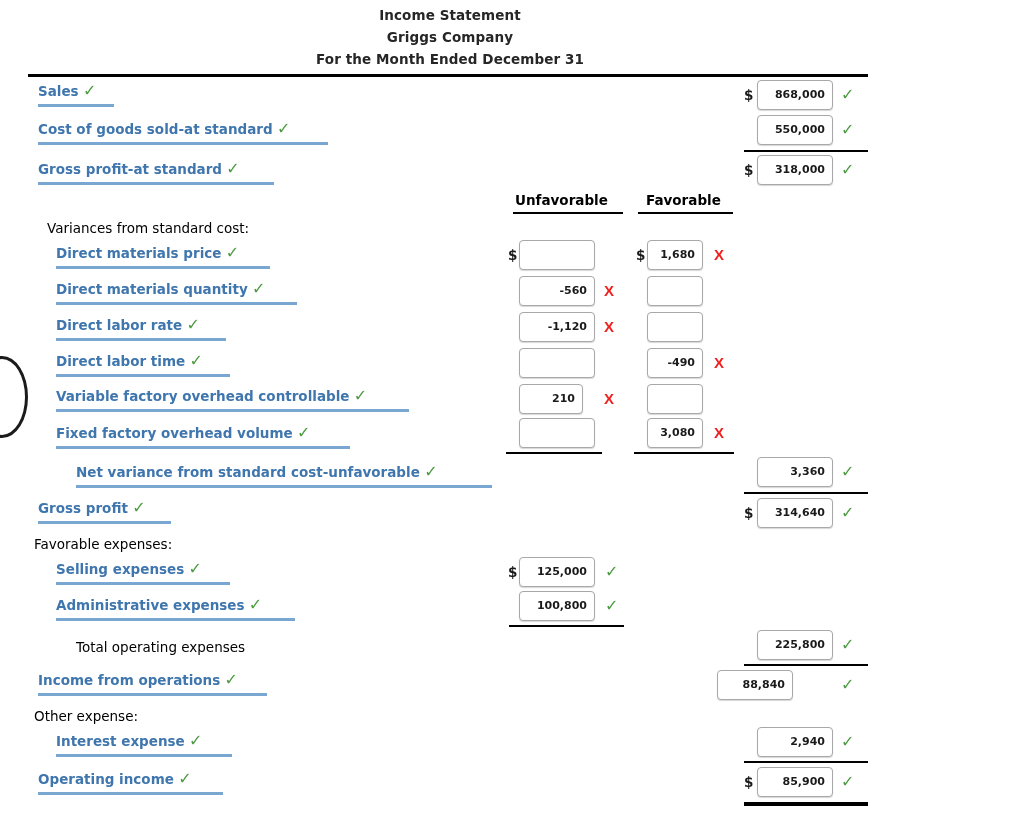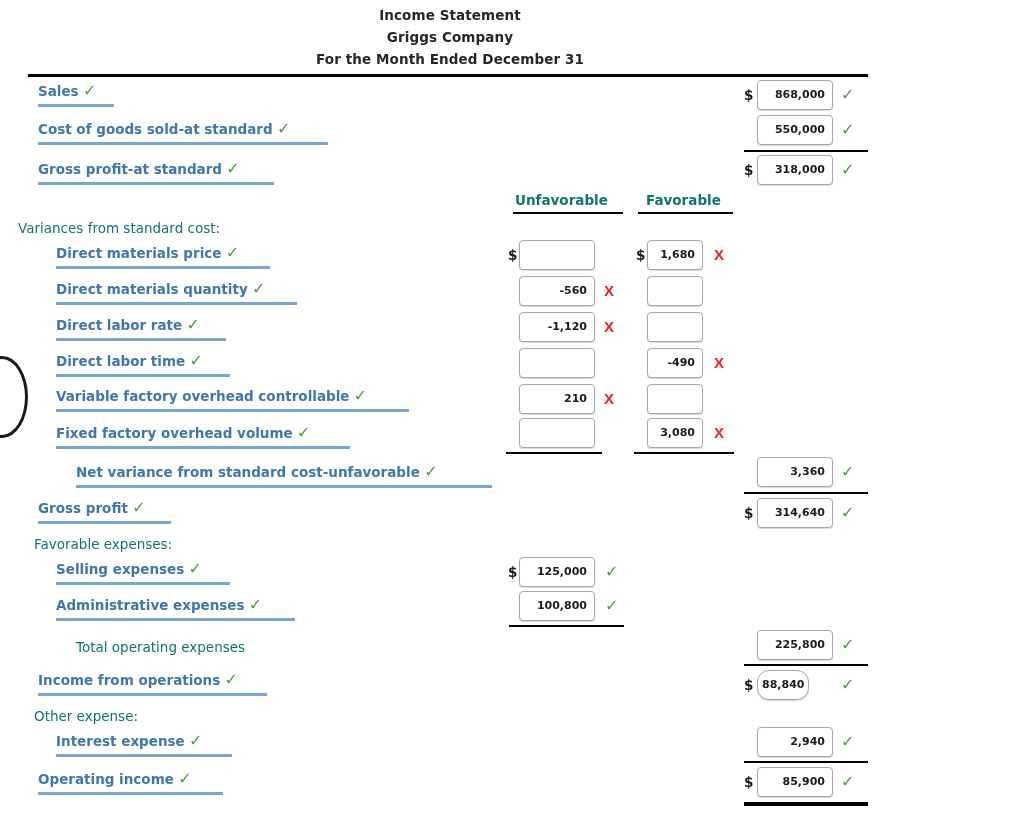--- a/index.html
+++ b/index.html
@@ -19,21 +19,21 @@
   .titles div{font-weight:bold;font-size:13.5px;line-height:22px;letter-spacing:.1px;color:#262626;}
 
   
   .rule{position:absolute;background:#000;height:3px;}
   .rule.thin{height:2px;}
 
   
   .lbl{position:absolute;white-space:nowrap;line-height:18px;}
   .lbl .txt{font-size:13.5px;}
   .blue .txt{color:#3f76ad;font-weight:bold;}
-  .plain .txt{color:#0f766e;font-weight:normal;}
+  .plain .txt{color:#000000;font-weight:normal;}
   .blue .uline{
     position:absolute;left:0;bottom:-7px;height:3px;background:#7aa6d2;
   }
 
   
   .mk{font-weight:bold;display:inline-block;}
   .ok{color:#4a9a3f;font-size:16px;}
   .no{color:#ee2020;font-size:15px;font-family:"Liberation Sans",sans-serif;}
 
   
@@ -111,21 +111,21 @@
   <div class="lbl plain" style="left:515px;top:191px;">
     <span class="txt" style="font-weight:bold;">Unfavorable</span>
   </div>
   <div class="rule thin" style="left:513px;top:212px;width:110px;"></div>
 
   <div class="lbl plain" style="left:646px;top:191px;">
     <span class="txt" style="font-weight:bold;">Favorable</span>
   </div>
   <div class="rule thin" style="left:638px;top:212px;width:95px;"></div>
 
-  <div class="lbl plain" style="left:18px;top:219px;text-align:center;">
+  <div class="lbl plain" style="left:47px;top:219px;text-align:center;">
     <span class="txt">Variances from standard cost:</span>
   </div>
 
   <div class="lbl blue" style="left:56px;top:244px;">
     <span class="txt">Direct materials price</span>
     <span class="mk ok">✓</span>
     <span class="uline" style="width:214px;"></span>
   </div>
   <div class="dollar" style="left:508px;top:240px;">$</div>
   <div class="box" style="left:519px;top:240px;width:76px;"></div>
@@ -158,21 +158,21 @@
   </div>
   <div class="box" style="left:519px;top:348px;width:76px;"></div>
   <div class="box" style="left:647px;top:348px;width:56px;">-490</div>
   <div class="mark-abs mk no" style="left:714px;top:348px;">X</div>
 
   <div class="lbl blue" style="left:56px;top:387px;">
     <span class="txt">Variable factory overhead controllable</span>
     <span class="mk ok">✓</span>
     <span class="uline" style="width:353px;"></span>
   </div>
-  <div class="box" style="left:519px;top:384px;width:76px;">210</div>
+  <div class="box" style="left:519px;top:384px;width:64px;">210</div>
   <div class="mark-abs mk no" style="left:604px;top:384px;">X</div>
   <div class="box" style="left:647px;top:384px;width:56px;"></div>
 
   <div class="lbl blue" style="left:56px;top:424px;">
     <span class="txt">Fixed factory overhead volume</span>
     <span class="mk ok">✓</span>
     <span class="uline" style="width:294px;"></span>
   </div>
   <div class="box" style="left:519px;top:418px;width:76px;"></div>
   <div class="box" style="left:647px;top:418px;width:56px;">3,080</div>
@@ -230,21 +230,21 @@
   <div class="mark-abs mk ok" style="left:841px;top:630px;">✓</div>
 
   <div class="rule thin" style="left:744px;top:664px;width:124px;"></div>
 
   <div class="lbl blue" style="left:38px;top:671px;">
     <span class="txt">Income from operations</span>
     <span class="mk ok">✓</span>
     <span class="uline" style="width:229px;"></span>
   </div>
   <div class="dollar" style="left:744px;top:670px;">$</div>
-  <div class="box" style="left:757px;top:670px;width:52px;border-radius:12px;">88,840</div>
+  <div class="box" style="left:717px;top:670px;width:76px;">88,840</div>
   <div class="mark-abs mk ok" style="left:841px;top:670px;">✓</div>
 
   <div class="lbl plain" style="left:34px;top:707px;">
     <span class="txt">Other expense:</span>
   </div>
 
   <div class="lbl blue" style="left:56px;top:732px;">
     <span class="txt">Interest expense</span>
     <span class="mk ok">✓</span>
     <span class="uline" style="width:176px;"></span>

